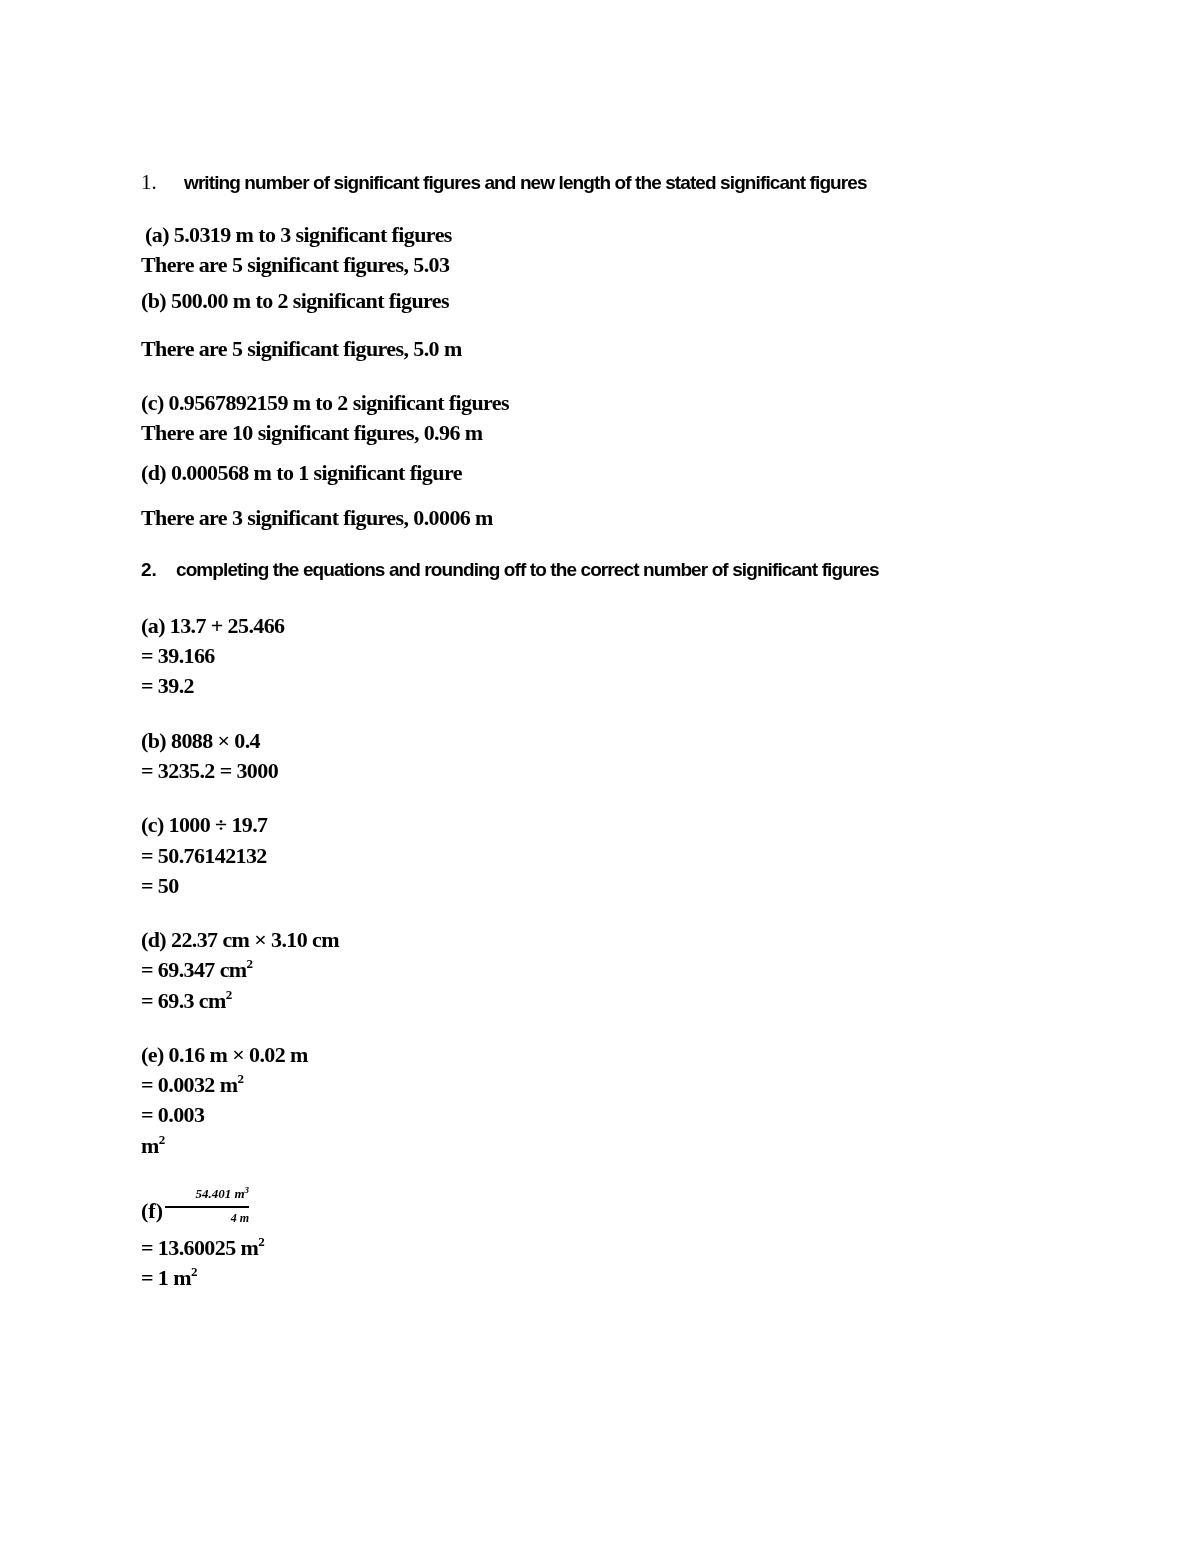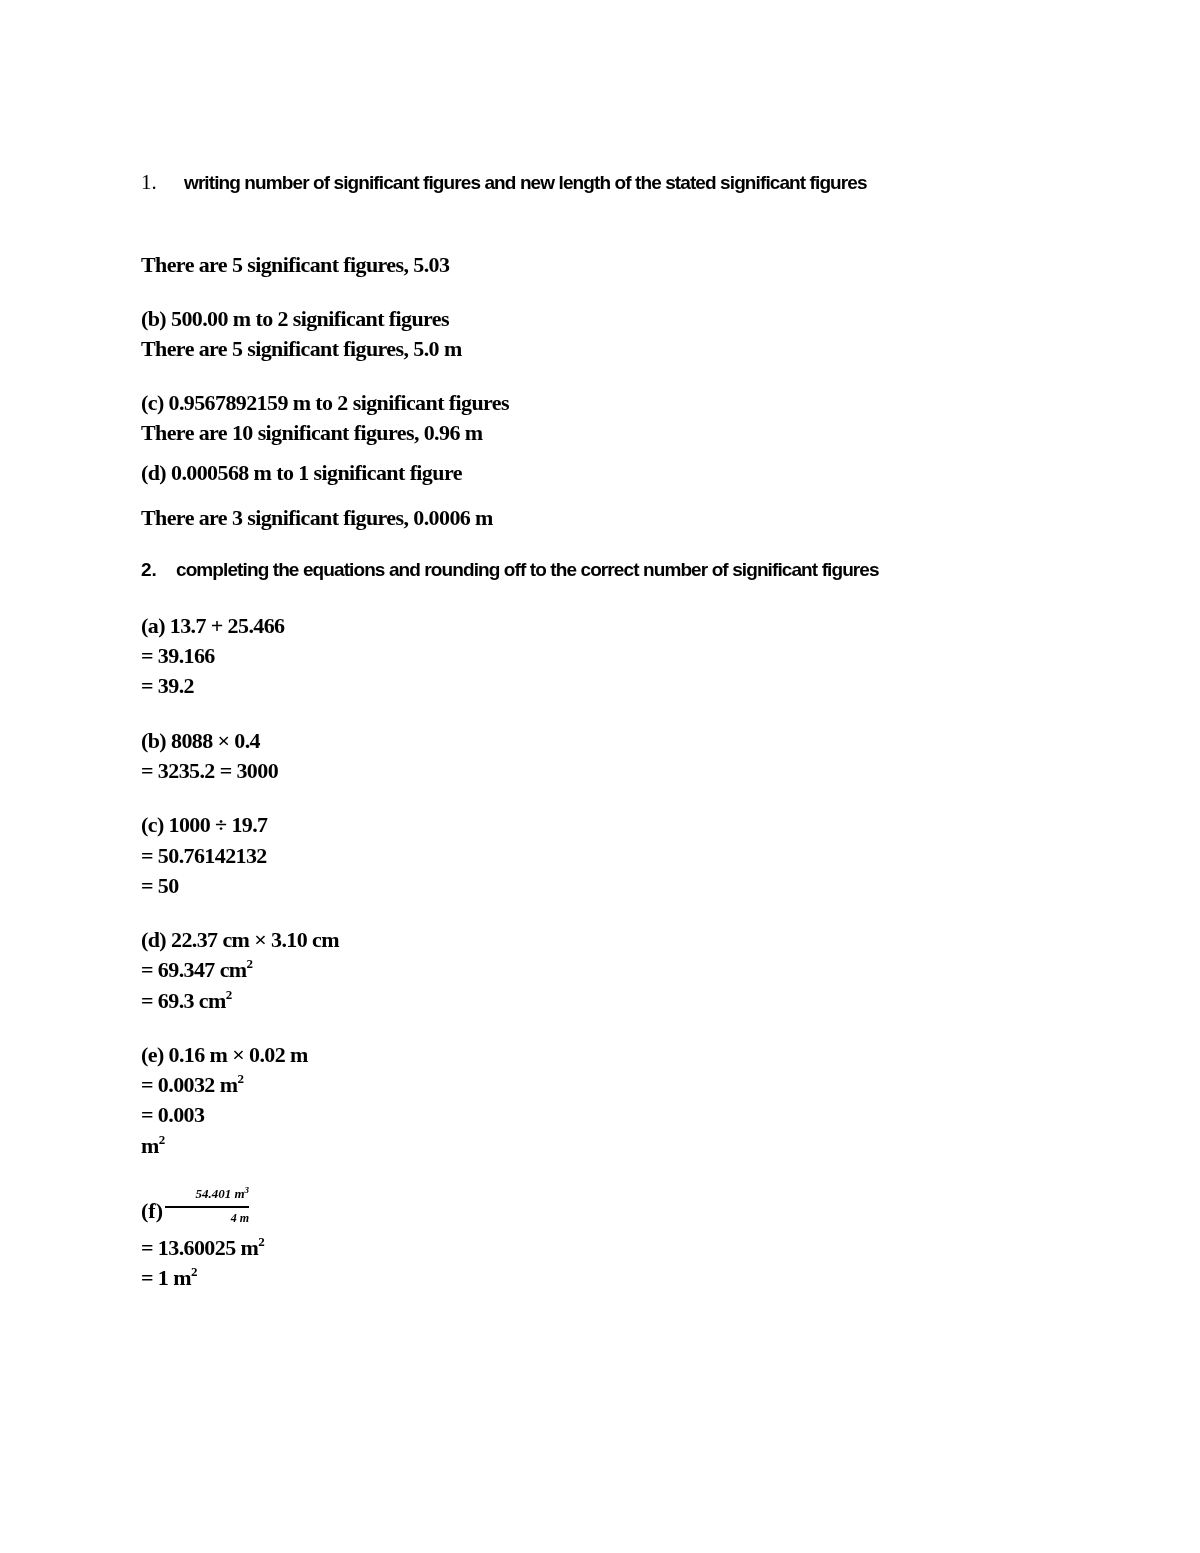--- a/index.html
+++ b/index.html
@@ -28,23 +28,24 @@
 </style>
 </head>
 <body>
 
 <div class="page">
 
   <div class="heading" style="top:170px;">
     <span class="num n1">1.</span><span>writing number of significant figures and new length of the stated significant figures</span>
   </div>
 
+  <div class="line" style="top:221px; left:145px;">(a) 5.0319 m to 3 significant figures</div>
   <div class="line" style="top:251px;">There are 5 significant figures, 5.03</div>
 
-  <div class="line" style="top:305px;text-align:center;">(b) 500.00 m to 2 significant figures</div>
+  <div class="line" style="top:287px;text-align:center;">(b) 500.00 m to 2 significant figures</div>
   <div class="line" style="top:335px;">There are 5 significant figures, 5.0 m</div>
 
   <div class="line" style="top:389px;">(c) 0.9567892159 m to 2 significant figures</div>
   <div class="line" style="top:419px;">There are 10 significant figures, 0.96 m</div>
 
   <div class="line" style="top:459px;">(d) 0.000568 m to 1 significant figure</div>
   <div class="line" style="top:504px;">There are 3 significant figures, 0.0006 m</div>
 
   <div class="heading" style="top:558px;">
     <span class="num n2">2.</span><span>completing the equations and rounding off to the correct number of significant figures</span>

